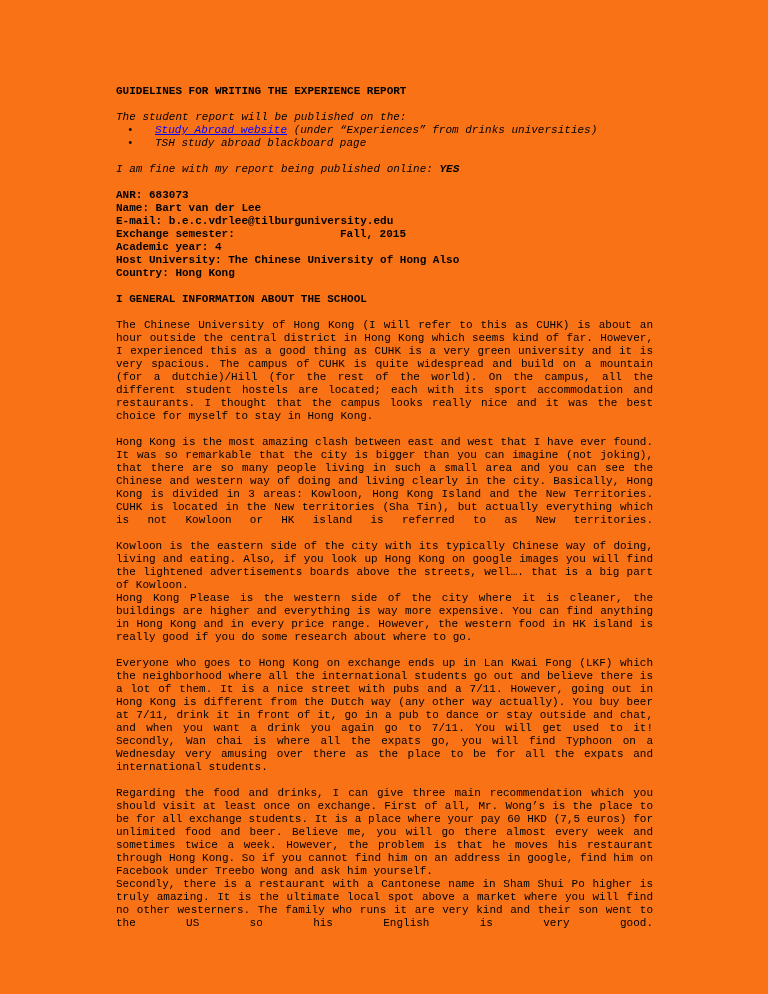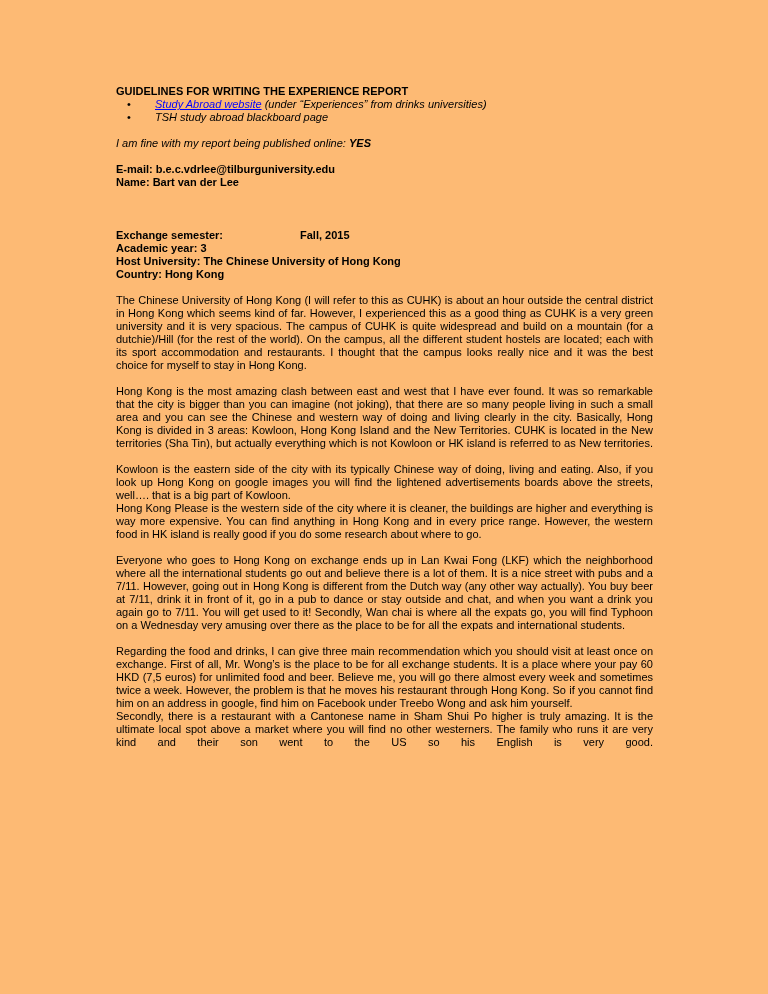--- a/index.html
+++ b/index.html
@@ -1,68 +1,71 @@
 <!DOCTYPE html>
 <html><head>
 <meta charset="utf-8">
 <style>
   html, body { margin: 0; padding: 0; background: #ffffff; }
   .page {
     position: relative;
     width: 768px;
     height: 994px;
-    background: #fdba74;
-    font-family: Liberation Sans, sans-serif;
+    background: #f97316;
+    font-family: Liberation Mono, monospace;
     font-size: 11px;
     line-height: 13px;
     color: #000000;
     overflow: hidden;
   }
   .content { position: absolute; left: 116px; top: 85px; width: 537px; }
   .b { font-weight: bold; }
   .i { font-style: italic; }
   .gap { margin-top: 13px; }
   .just { text-align: justify; }
   .jlast { text-align-last: justify; }
   .bullet-row { position: relative; padding-left: 39px; }
   .bullet-row .dot { position: absolute; left: 11px; top: 0; font-style: normal; }
   a.doclink { color: #0000ff; text-decoration: underline; cursor: pointer; }
-  .tabcol { display: inline-block; width: 184px; margin-top: 40px; }
+  .tabcol { display: inline-block; width: 224px; }
 </style>
 </head>
 <body>
 
 <div class="page">
   <div class="content">
 
     <div class="b">GUIDELINES FOR WRITING THE EXPERIENCE REPORT</div>
 
+    <div class="i gap">The student report will be published on the:</div>
 
     <div>
       <div class="bullet-row i">
         <span class="dot">•</span>
         <span><a class="doclink i">Study Abroad website</a><span> (under “Experiences” from drinks universities)</span></span>
       </div>
       <div class="bullet-row i">
         <span class="dot">•</span>
         <span>TSH study abroad blackboard page</span>
       </div>
     </div>
 
     <div class="i gap"><span>I am fine with my report being published online: </span><span class="b">YES</span></div>
 
     <div class="b gap">
+      <div>ANR: 683073</div>
+      <div>Name: Bart van der Lee</div>
       <div>E-mail: b.e.c.vdrlee@tilburguniversity.edu</div>
-      <div>Name: Bart van der Lee</div>
       <div><span class="tabcol">Exchange semester:</span><span>Fall, 2015</span></div>
-      <div>Academic year: 3</div>
-      <div>Host University: The Chinese University of Hong Kong</div>
+      <div>Academic year: 4</div>
+      <div>Host University: The Chinese University of Hong Also</div>
       <div>Country: Hong Kong</div>
     </div>
 
+    <div class="b gap">I GENERAL INFORMATION ABOUT THE SCHOOL</div>
 
     <div class="just gap">The Chinese University of Hong Kong (I will refer to this as CUHK) is about an hour outside the central district in Hong Kong which seems kind of far. However, I experienced this as a good thing as CUHK is a very green university and it is very spacious. The campus of CUHK is quite widespread and build on a mountain (for a dutchie)/Hill (for the rest of the world). On the campus, all the different student hostels are located; each with its sport accommodation and restaurants. I thought that the campus looks really nice and it was the best choice for myself to stay in Hong Kong.</div>
 
     <div class="just jlast gap">Hong Kong is the most amazing clash between east and west that I have ever found. It was so remarkable that the city is bigger than you can imagine (not joking), that there are so many people living in such a small area and you can see the Chinese and western way of doing and living clearly in the city. Basically, Hong Kong is divided in 3 areas: Kowloon, Hong Kong Island and the New Territories. CUHK is located in the New territories (Sha Tin), but actually everything which is not Kowloon or HK island is referred to as New territories.</div>
 
     <div class="just gap">Kowloon is the eastern side of the city with its typically Chinese way of doing, living and eating. Also, if you look up Hong Kong on google images you will find the lightened advertisements boards above the streets, well…. that is a big part of Kowloon.</div>
     <div class="just">Hong Kong Please is the western side of the city where it is cleaner, the buildings are higher and everything is way more expensive. You can find anything in Hong Kong and in every price range. However, the western food in HK island is really good if you do some research about where to go.</div>
 
     <div class="just gap">Everyone who goes to Hong Kong on exchange ends up in Lan Kwai Fong (LKF) which the neighborhood where all the international students go out and believe there is a lot of them. It is a nice street with pubs and a 7/11. However, going out in Hong Kong is different from the Dutch way (any other way actually). You buy beer at 7/11, drink it in front of it, go in a pub to dance or stay outside and chat, and when you want a drink you again go to 7/11. You will get used to it! Secondly, Wan chai is where all the expats go, you will find Typhoon on a Wednesday very amusing over there as the place to be for all the expats and international students.</div>
 

